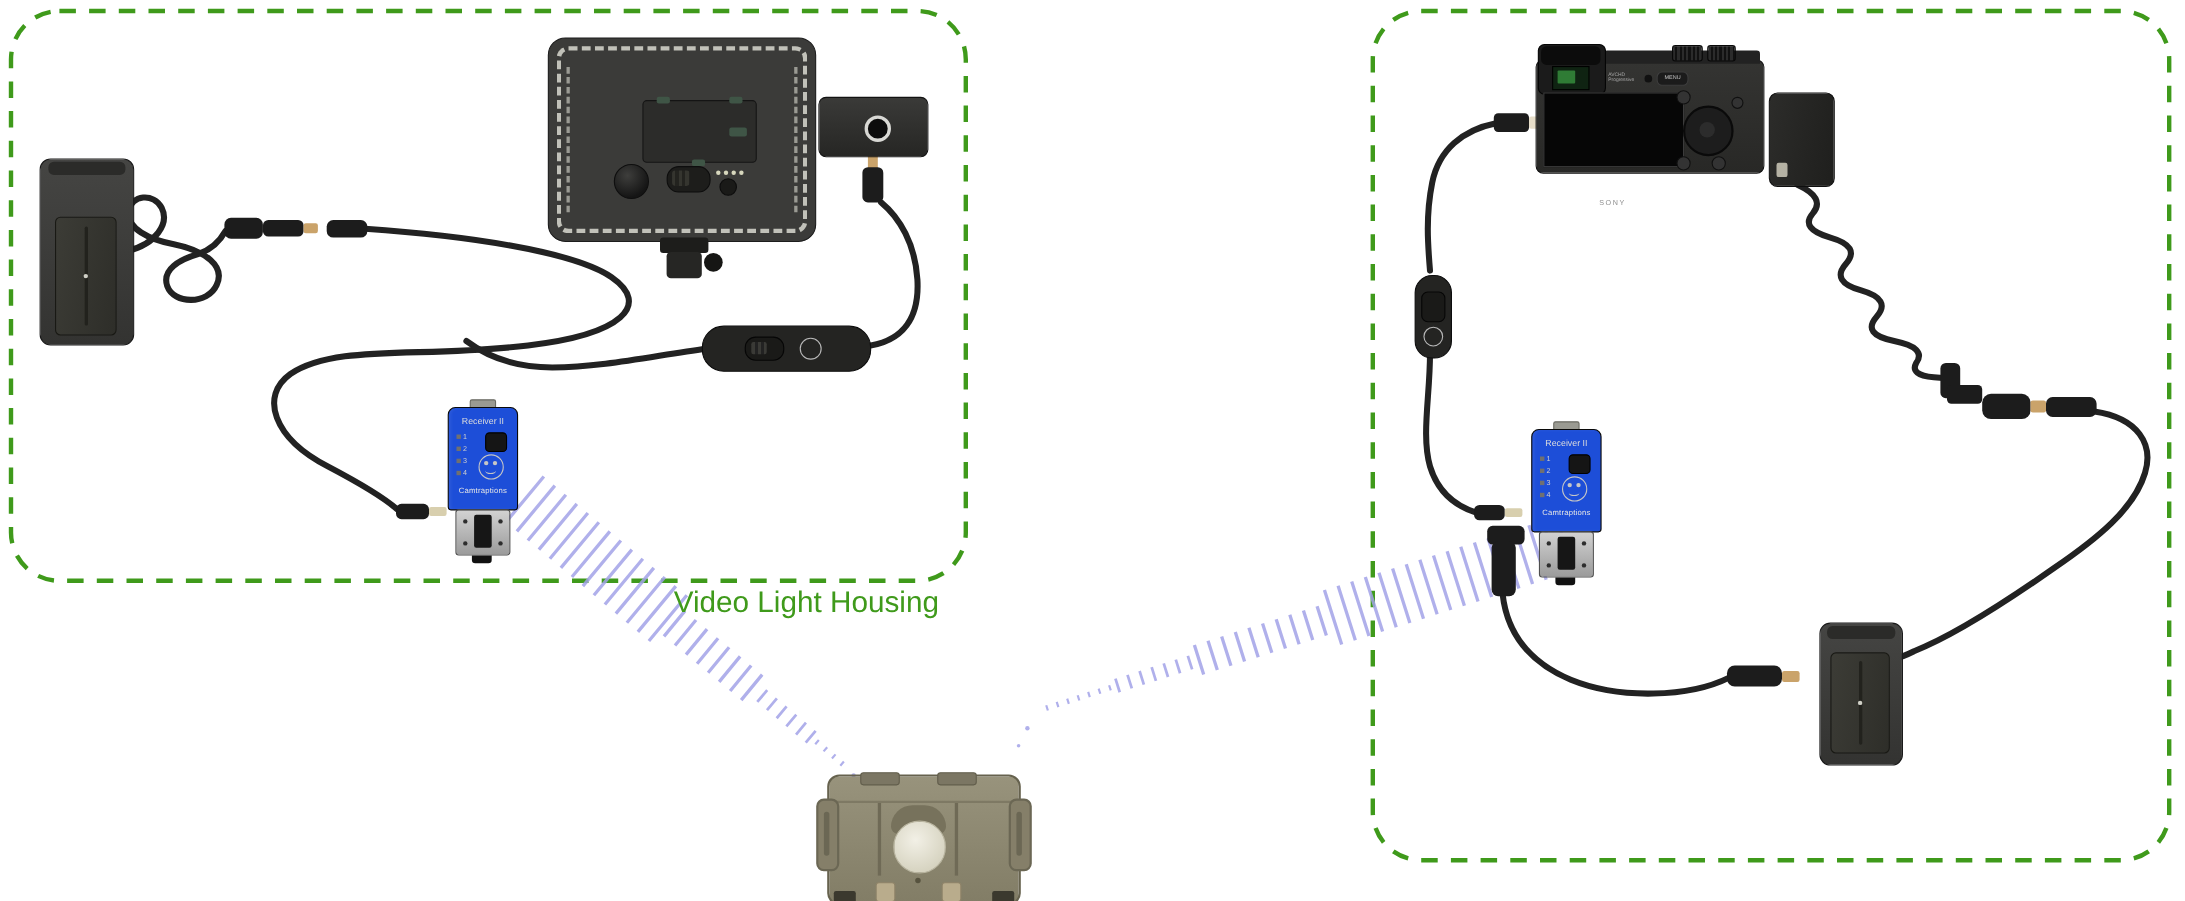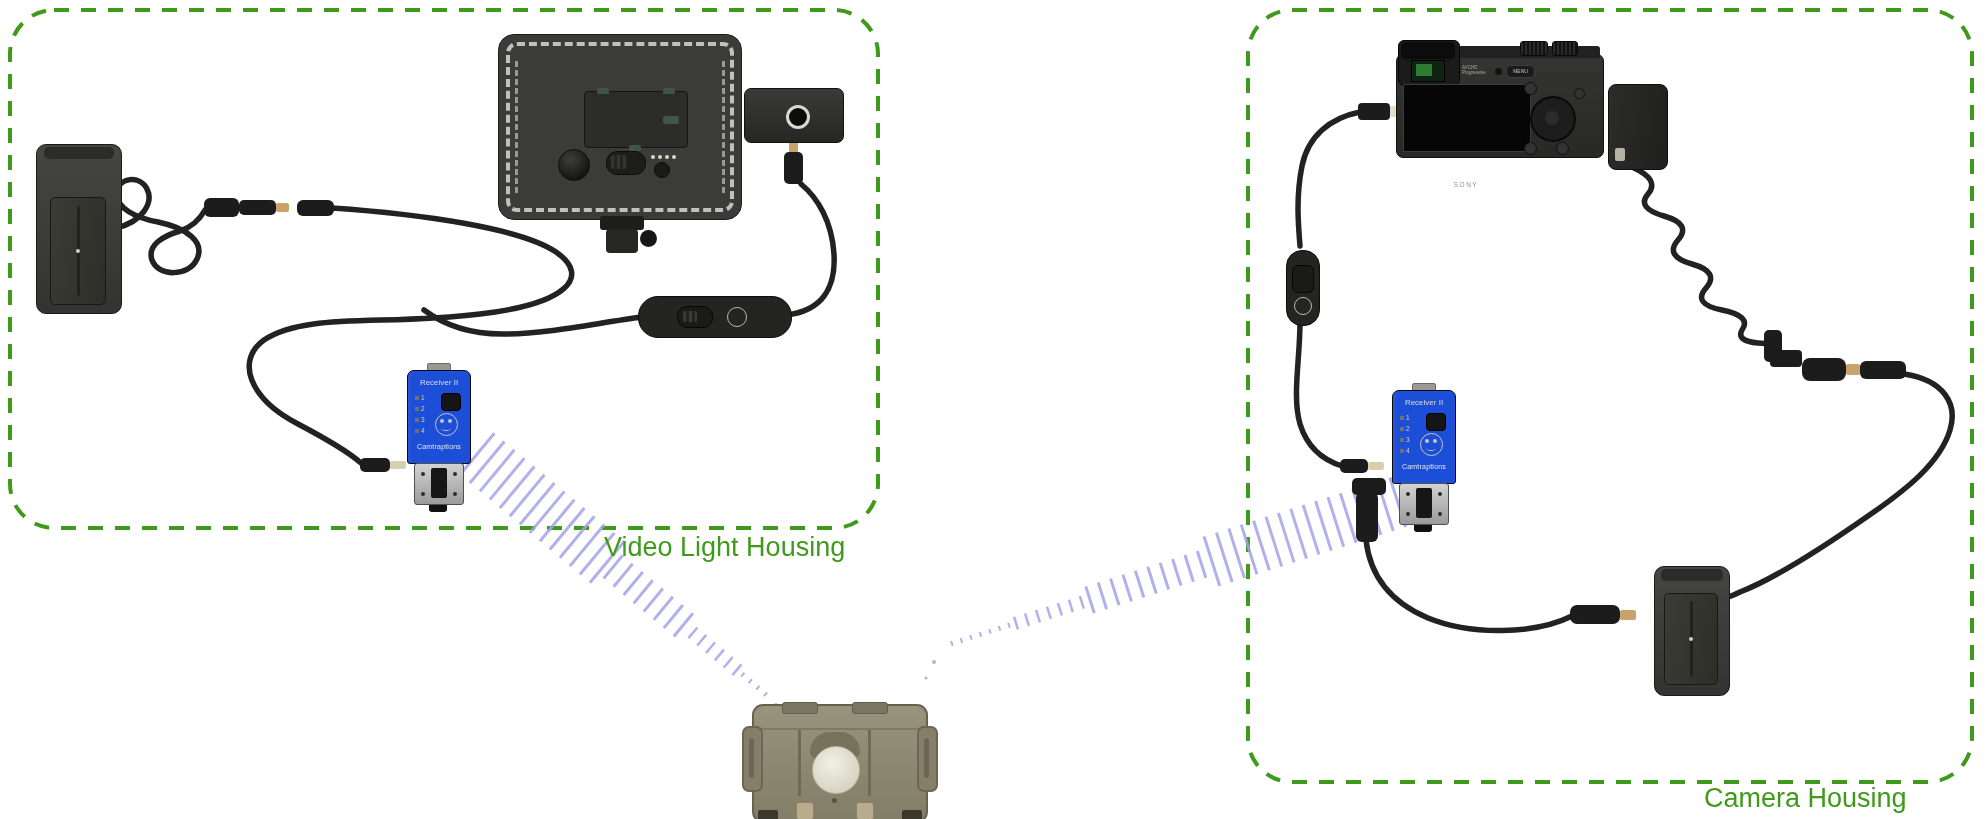--- a/index.html
+++ b/index.html
@@ -330,15 +330,14 @@
       </div>
     <div class="sn-handle" style="right:-12px;">
         <i></i>
       </div>
     <div class="sn-foot" style="left:42px;"></div>
     <div class="sn-foot" style="left:102px;"></div>
     <div class="sn-dark" style="left:4px;"></div>
     <div class="sn-dark" style="right:4px;"></div>
   </div>
 
-  <div class="housing-label" style="left:604px;top:532px;width:258px;text-align:left;">Video Light Housing</div>
-  <div class="housing-label" style="left:1704px;top:783px;width:210px;text-align:left;">Camera Housing</div>
+  <div class="housing-label" style="left:604px;top:532px;width:258px;text-align:center;">Video Light Housing</div>
 </div>
 
 </body></html>

